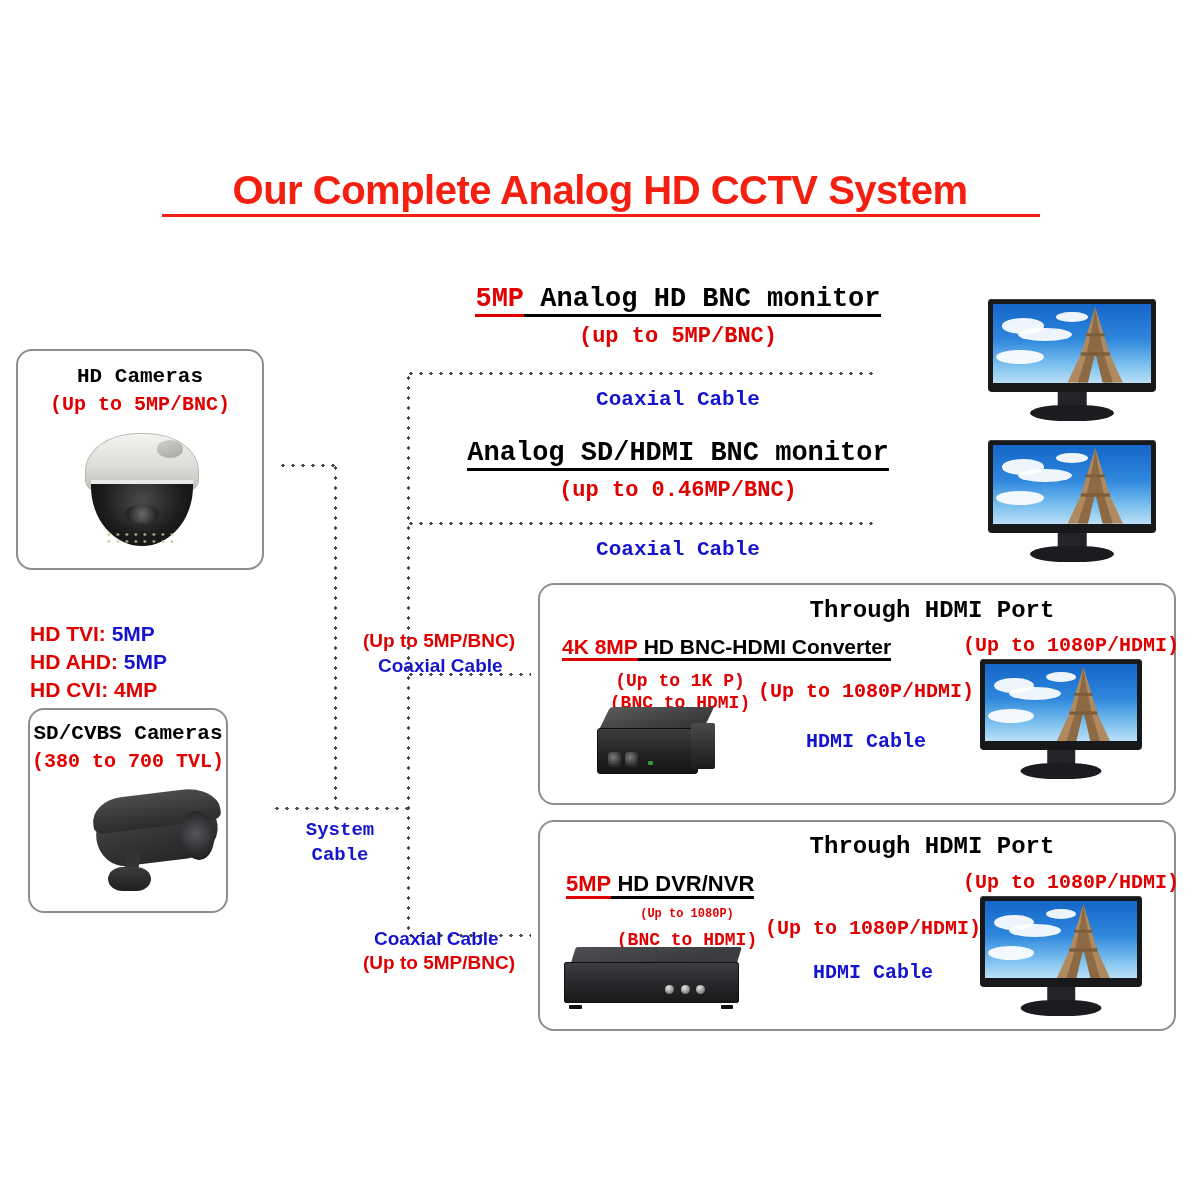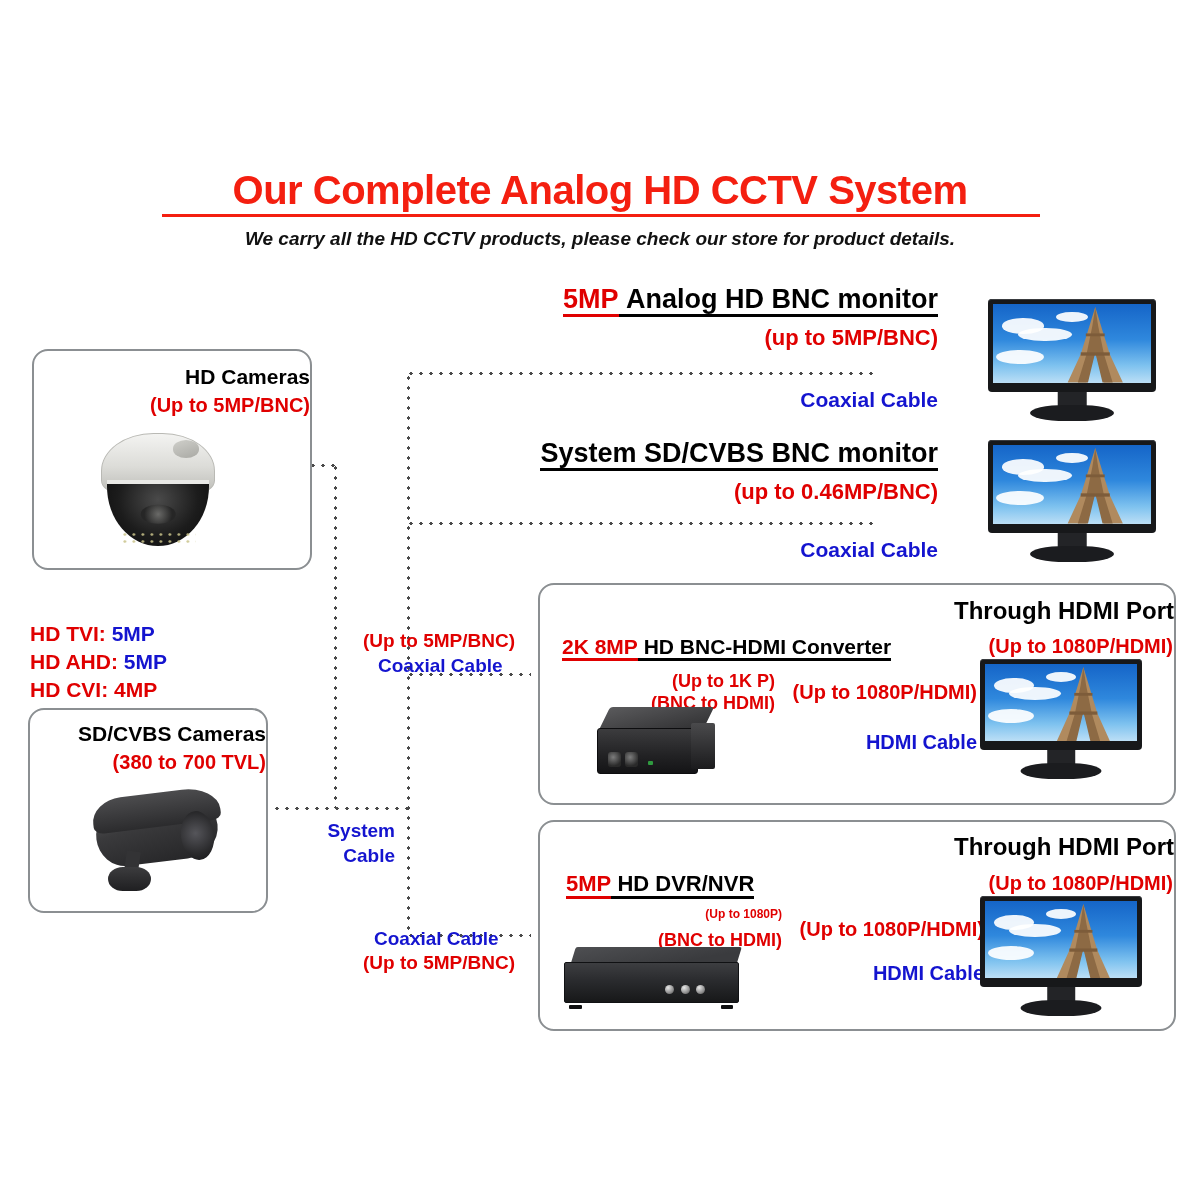--- a/index.html
+++ b/index.html
@@ -36,21 +36,21 @@
     position: absolute;
     border: 2px solid #8b8f92;
     border-radius: 16px;
     background: #fff;
   }
 
   
   .blk { color: #000; font-weight: bold; }
   .red { color: #e00000; font-weight: bold; }
   .blue { color: #1414cf; font-weight: bold; }
-  .ctr { text-align: right; }
+  .ctr { text-align: center; font-family: Liberation Mono, monospace; }
   .nowrap { white-space: nowrap; }
   .u-blk { border-bottom: 3px solid #000; }
   .u-red { border-bottom: 3px solid #e00000; }
   .txt { position: absolute; line-height: 1.12; }
 
   
   .dot-h {
     position: absolute; height: 5px;
     background-image: radial-gradient(circle, #4a4a4a 1.6px, transparent 1.8px);
     background-size: 10px 5px;
@@ -219,42 +219,41 @@
     background: #0e0f10; border-radius: 1px;
   }
 </style>
 </head>
 <body>
 
 <div class="stage">
 
   <div id="title">Our Complete Analog HD CCTV System</div>
   <div id="title-rule"></div>
-  <div id="subtitle">We carry all the HD CCTV products, please check our store for product details.</div>
 
   <div class="dot-h" style="left:278px; top:463px; width:60px;"></div>
 
   <div class="dot-v" style="left:333px; top:463px; width:5px; height:345px;"></div>
 
   <div class="dot-h" style="left:272px; top:806px; width:140px;"></div>
 
   <div class="dot-v" style="left:406px; top:373px; width:5px; height:562px;"></div>
 
   <div class="dot-h" style="left:406px; top:371px; width:470px;"></div>
 
   <div class="dot-h" style="left:406px; top:521px; width:470px;"></div>
 
   <div class="dot-h" style="left:406px; top:672px; width:125px;"></div>
 
   <div class="dot-h" style="left:406px; top:933px; width:125px;"></div>
 
   <div class="dot-h" style="left:770px; top:718px; width:160px;"></div>
   <div class="dot-h" style="left:778px; top:953px; width:160px;"></div>
 
-  <div class="panel" style="left:32px; top:349px; width:280px; height:221px;">
+  <div class="panel" style="left:16px; top:349px; width:248px; height:221px;">
     <div class="txt ctr blk nowrap" style="left:0; right:0; top:14px; font-size:21px;">HD Cameras</div>
     <div class="txt ctr red nowrap" style="left:0; right:0; top:43px; font-size:20px;">(Up to 5MP/BNC)</div>
 
     <div class="dome" style="left:62px; top:82px; width:124px; height:118px;">
       <div class="dome-body">
         <div class="dome-knob"></div>
       </div>
       <div class="dome-glass">
         <div class="dome-lens"></div>
         <div class="ir-ring"></div>
@@ -270,21 +269,21 @@
     <div style="font-size:21px; line-height:1.33; white-space:nowrap;">
       <span class="red">HD AHD:</span>
       <span class="blue">5MP</span>
     </div>
     <div style="font-size:21px; line-height:1.33; white-space:nowrap;">
       <span class="red">HD CVI:</span>
       <span class="red">4MP</span>
     </div>
   </div>
 
-  <div class="panel" style="left:28px; top:708px; width:240px; height:205px;">
+  <div class="panel" style="left:28px; top:708px; width:200px; height:205px;">
     <div class="txt ctr blk nowrap" style="left:0; right:0; top:12px; font-size:21px;">SD/CVBS Cameras</div>
     <div class="txt ctr red nowrap" style="left:0; right:0; top:41px; font-size:20px;">(380 to 700 TVL)</div>
 
     <div class="bullet" style="left:48px; top:76px; width:152px; height:112px;">
       <div class="bul-body"></div>
       <div class="bul-hood"></div>
       <div class="bul-face"></div>
       <div class="bul-arm"></div>
       <div class="bul-mount"></div>
     </div>
@@ -321,21 +320,21 @@
           <rect x="37" y="56" width="26" height="6" fill="#7d5c3a"></rect>
         </svg>
       </div>
     </div>
     <div class="mon-neck"></div>
     <div class="mon-base"></div>
   </div>
 
   <div style="position:absolute; left:418px; top:438px; width:520px;">
     <div class="ctr nowrap" style="font-size:27px;">
-      <span class="blk u-blk">System SD/CVBS BNC monitor</span>
+      <span class="blk u-blk">Analog SD/HDMI BNC monitor</span>
     </div>
     <div class="ctr red nowrap" style="font-size:22px; margin-top:10px;">(up to 0.46MP/BNC)</div>
   </div>
   <div class="txt blue ctr nowrap" style="left:418px; top:538px; width:520px; font-size:21px;">Coaxial Cable</div>
 
   <div class="monitor" style="left:988px; top:440px; width:168px; height:122px;">
     <div class="mon-bezel">
       <div class="mon-screen">
         <div class="cloud" style="left:6%; top:18%; width:26%; height:20%;"></div>
         <div class="cloud" style="left:16%; top:30%; width:34%; height:17%;"></div>
@@ -351,21 +350,21 @@
     </div>
     <div class="mon-neck"></div>
     <div class="mon-base"></div>
   </div>
 
   <div class="panel" style="left:538px; top:583px; width:638px; height:222px;">
 
     <div class="txt blk ctr nowrap" style="left:150px; right:0; top:13px; font-size:24px;">Through HDMI Port</div>
 
     <div class="txt nowrap" style="left:22px; top:50px; font-size:21px;">
-      <span class="red u-red">2K 8MP</span><span class="blk u-blk">&nbsp;<span>HD BNC-HDMI Converter</span></span>
+      <span class="red u-red">4K 8MP</span><span class="blk u-blk">&nbsp;<span>HD BNC-HDMI Converter</span></span>
     </div>
 
     <div class="txt red ctr nowrap" style="left:423px; top:50px; width:210px; font-size:20px;">(Up to 1080P/HDMI)</div>
 
     <div class="txt red ctr nowrap" style="left:45px; top:86px; width:190px; font-size:18px;">(Up to 1K P)</div>
     <div class="txt red ctr nowrap" style="left:45px; top:108px; width:190px; font-size:18px;">(BNC to HDMI)</div>
 
     <div class="txt red ctr nowrap" style="left:215px; top:96px; width:222px; font-size:20px;">(Up to 1080P/HDMI)</div>
     <div class="txt blue ctr nowrap" style="left:215px; top:146px; width:222px; font-size:20px;">HDMI Cable</div>
 

